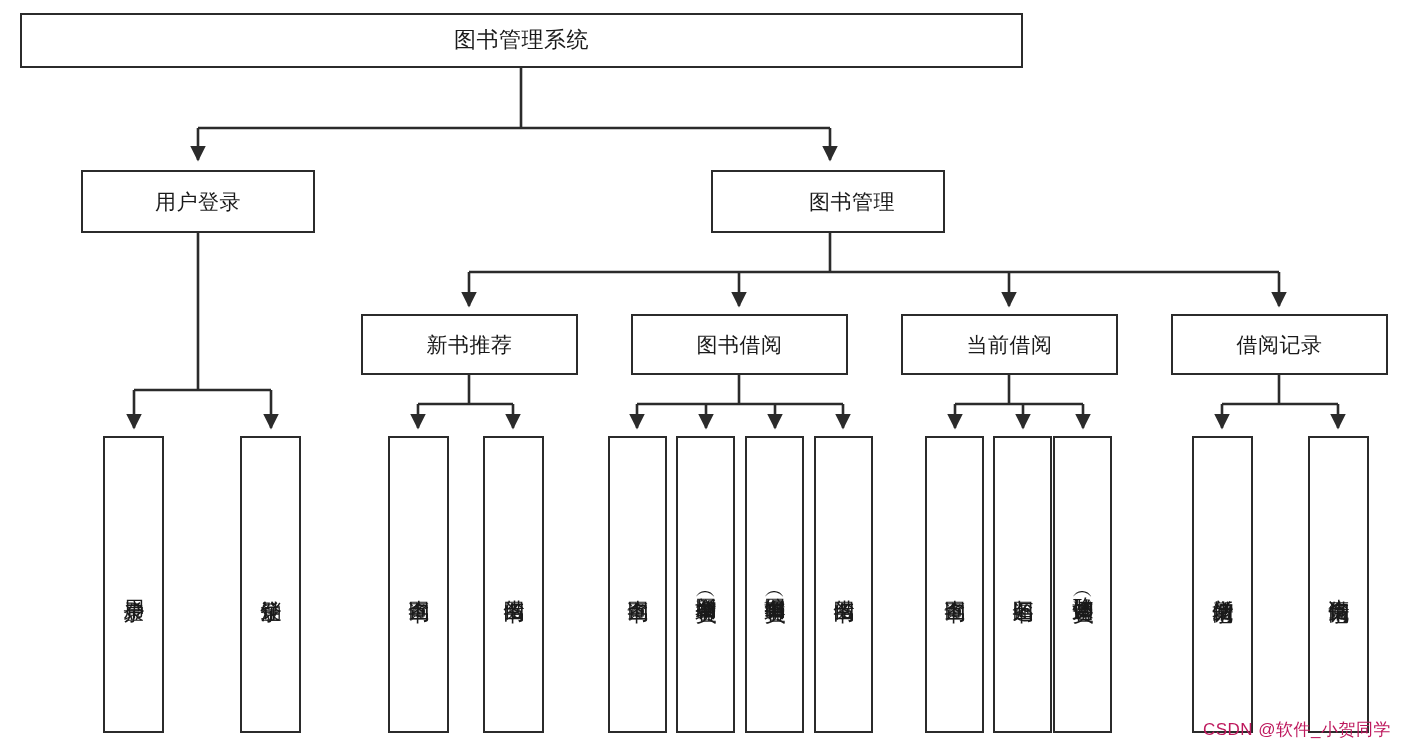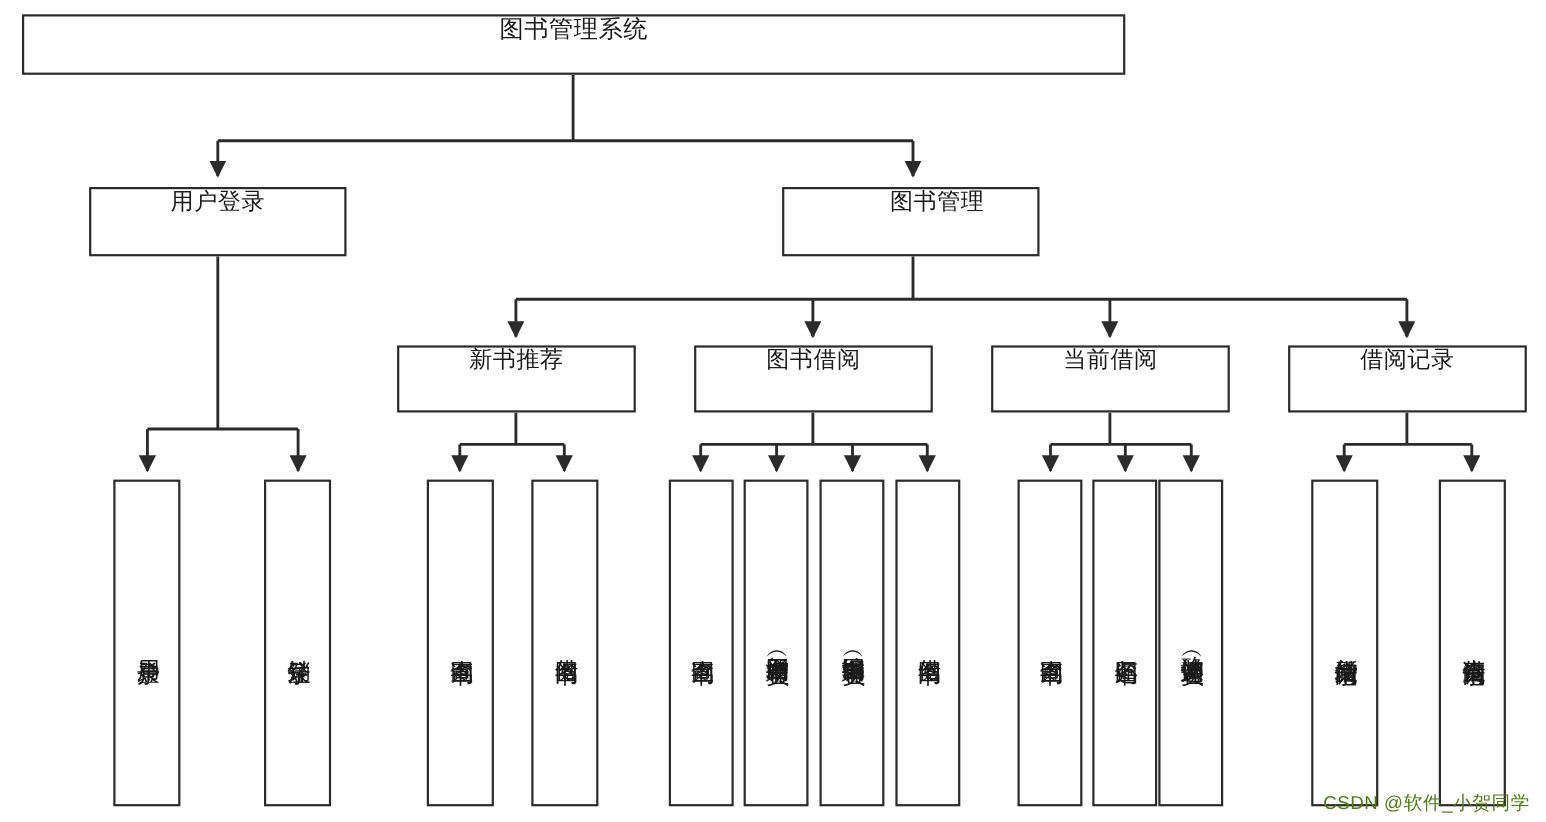--- a/index.html
+++ b/index.html
@@ -26,21 +26,21 @@
     width: 1405px;
     height: 747px;
     pointer-events: none;
   }
   .node {
     position: absolute;
     box-sizing: border-box;
     background: #ffffff;
     border: 2.5px solid #2b2b2b;
     display: flex;
-    align-items: flex-start;
+    align-items: center;
     justify-content: center;
     color: #1a1a1a;
   }
   .node.h {
     
   }
   .node.h .label {
     font-size: 21px;
     line-height: 1.1;
     white-space: nowrap;
@@ -61,21 +61,21 @@
     max-height: 100%;
   }
   .node.title .label {
     font-size: 22px;
   }
   #watermark {
     position: absolute;
     right: 14px;
     bottom: 6px;
     font-size: 17px;
-    color: #4d7c0f;
+    color: #be185d;
     letter-spacing: 0.5px;
     white-space: nowrap;
     user-select: none;
   }
 </style>
 </head>
 <body>
 
 <div id="diagram-root">
 

